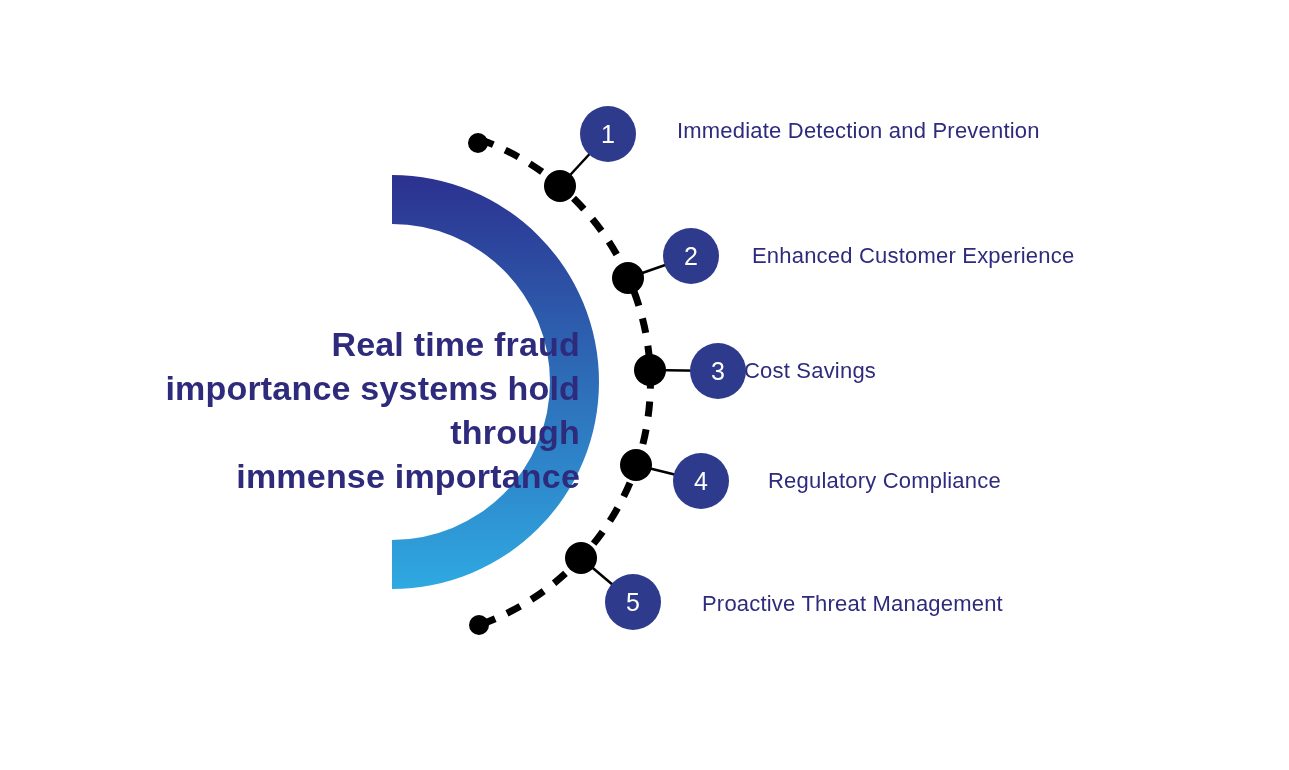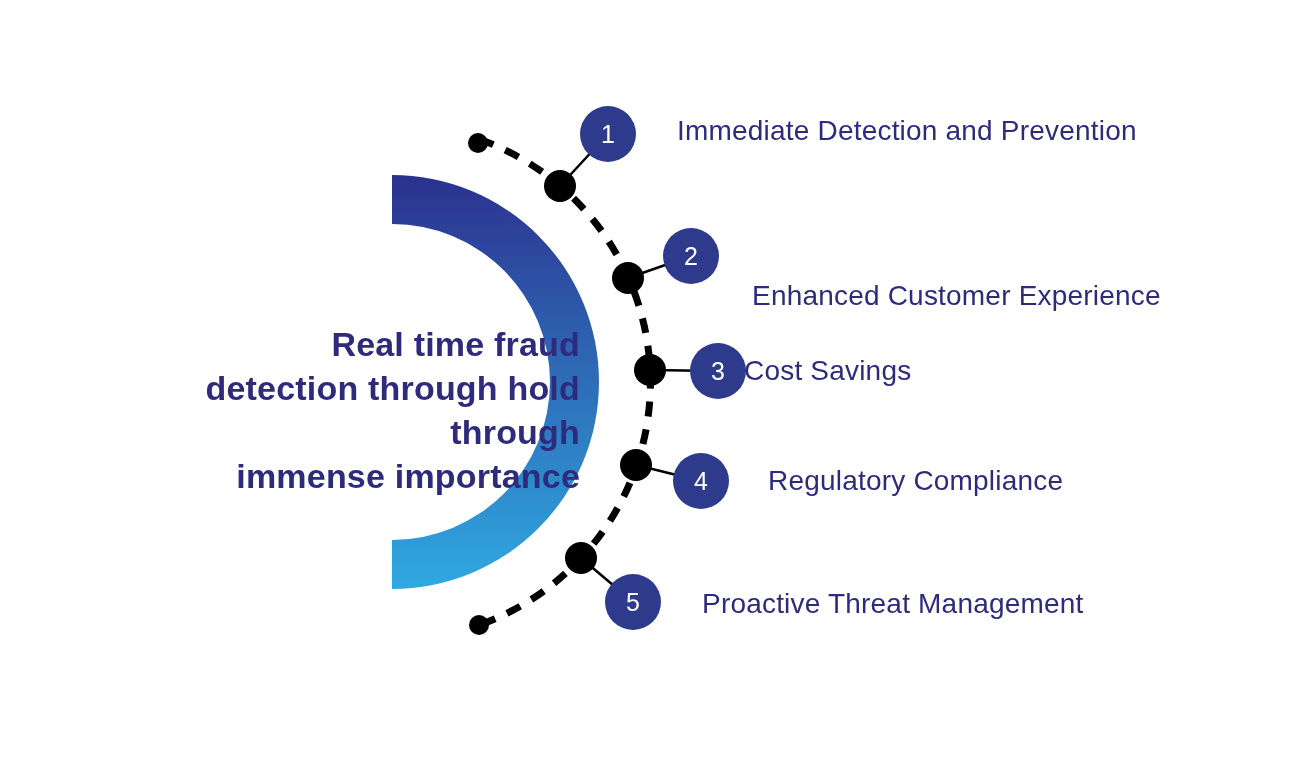--- a/index.html
+++ b/index.html
@@ -54,27 +54,27 @@
   .badge-1 { left: 580px; top: 106px; }
   .badge-2 { left: 663px; top: 228px; }
   .badge-3 { left: 690px; top: 343px; }
   .badge-4 { left: 673px; top: 453px; }
   .badge-5 { left: 605px; top: 574px; }
   .step-label {
     position: absolute;
     height: 30px;
     line-height: 30px;
     color: #2e2b7d;
-    font-size: 28px;
+    font-size: 22px;
     font-weight: 500;
     letter-spacing: 0.2px;
     white-space: nowrap;
   }
   .label-1 { left: 677px; top: 116px; }
-  .label-2 { left: 752px; top: 241px; margin-top: 40px; }
+  .label-2 { left: 752px; top: 241px; }
   .label-3 { left: 744px; top: 356px; }
   .label-4 { left: 768px; top: 466px; }
   .label-5 { left: 702px; top: 589px; }
 </style>
 </head>
 <body>
 
 <div class="canvas">
 
   <svg class="diagram-svg" viewBox="0 0 1289 770" xmlns="http://www.w3.org/2000/svg">
@@ -100,21 +100,21 @@
 
     <circle cx="560" cy="186" r="16" fill="#000000"></circle>
     <circle cx="628" cy="278" r="16" fill="#000000"></circle>
     <circle cx="650" cy="370" r="16" fill="#000000"></circle>
     <circle cx="636" cy="465" r="16" fill="#000000"></circle>
     <circle cx="581" cy="558" r="16" fill="#000000"></circle>
   </svg>
 
   <div class="title-block">
     <span class="title-line">Real time fraud</span>
-    <span class="title-line">detection through hold</span>
+    <span class="title-line">importance systems hold</span>
     <span class="title-line">through</span>
     <span class="title-line">immense importance</span>
   </div>
 
   <div class="step-badge badge-1">1</div>
   <div class="step-badge badge-2">2</div>
   <div class="step-badge badge-3">3</div>
   <div class="step-badge badge-4">4</div>
   <div class="step-badge badge-5">5</div>
 

